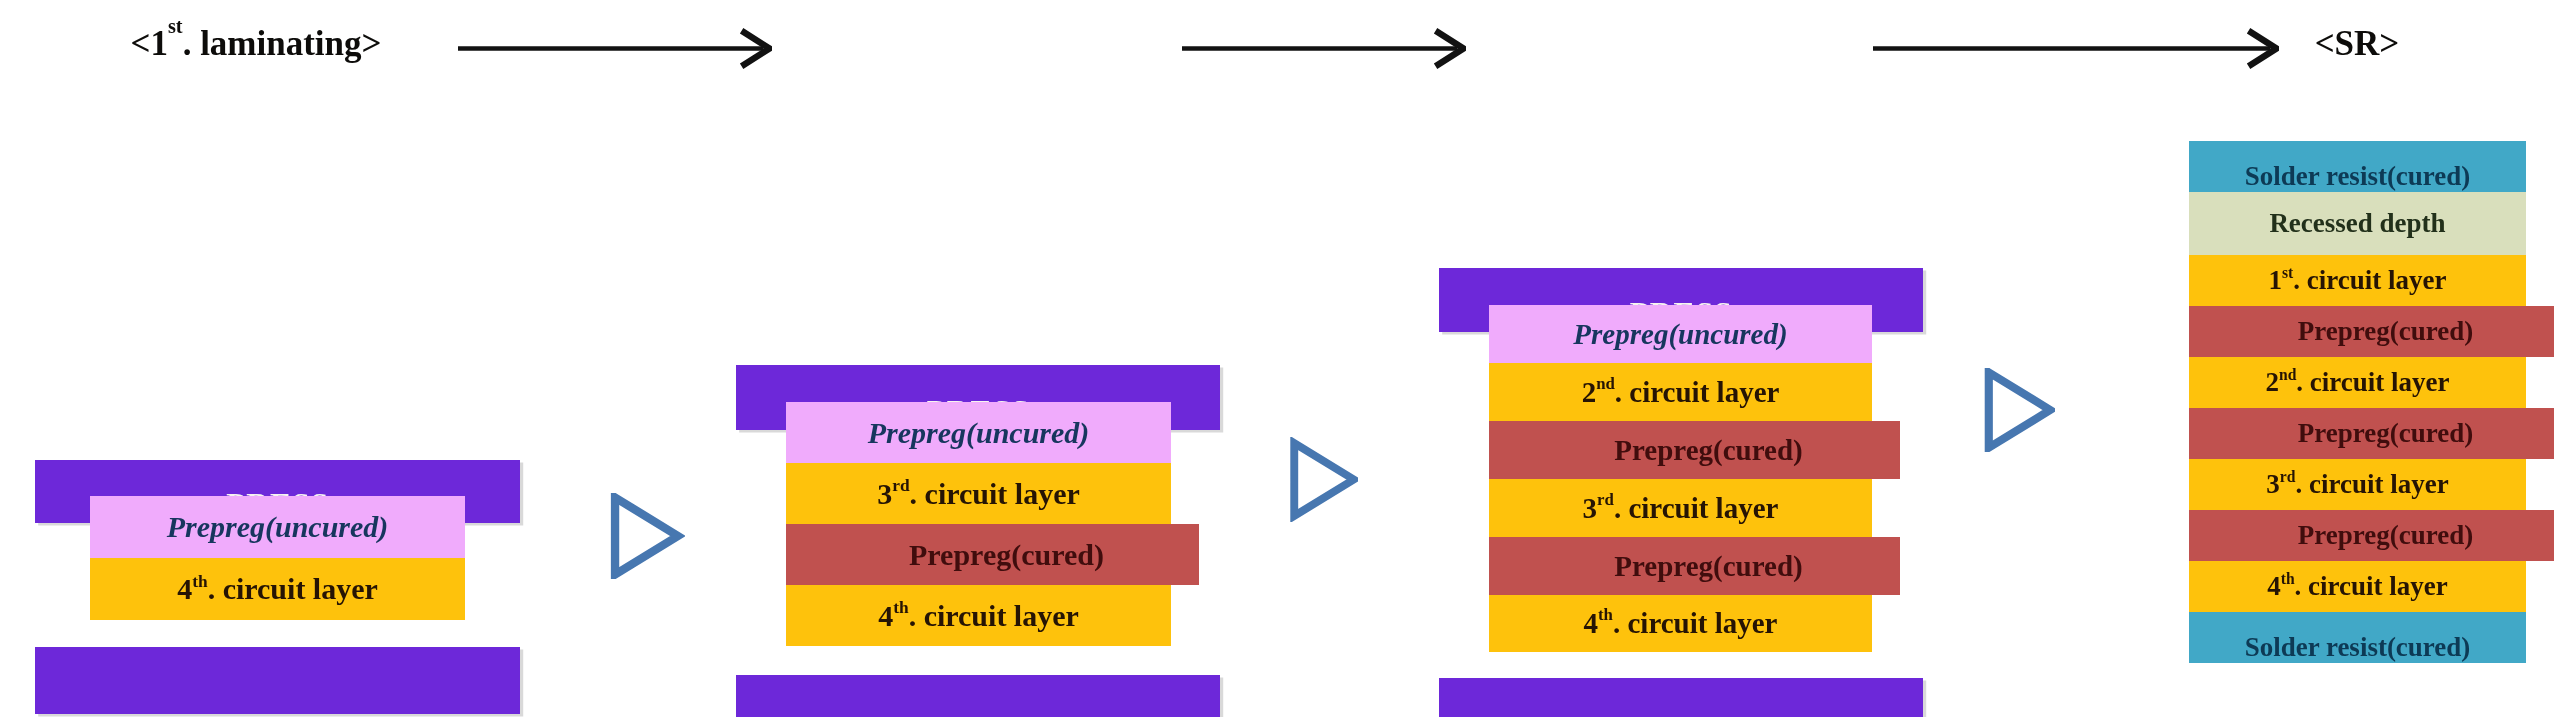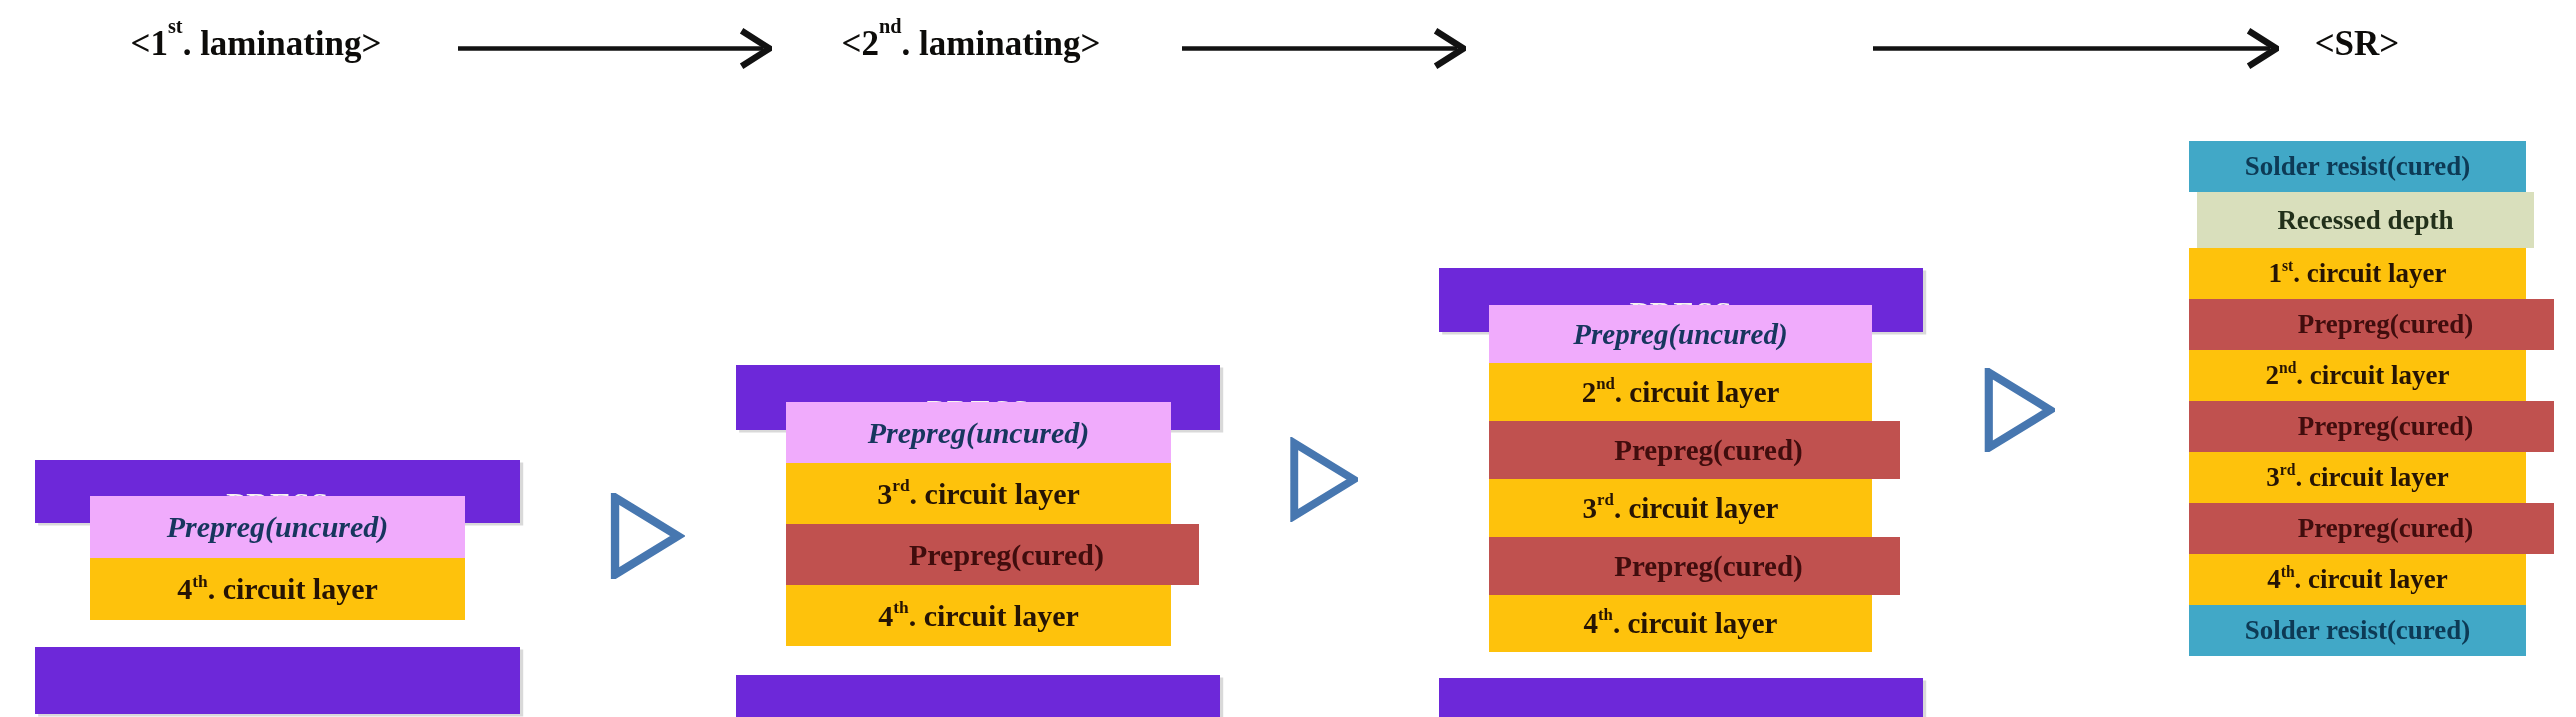--- a/index.html
+++ b/index.html
@@ -54,37 +54,36 @@
   
   .bg-blue{background:#f0abfc;font-style:italic;}
   .bg-yellow{background:#fec20c;}
   .bg-red{background:#c0514f;}
   .bg-teal{background:#41a8c7;}
   .bg-green{background:#d9dfbc;}
   
   .t-navy{color:#17365e;}
   .t-dark{color:#261404;}
   .t-maroon{color:#400d0d;padding-left:28px;}
-  .t-tealdark{color:#0d3a55;}
+  .t-tealdark{color:#0d3a55;align-items:flex-end;}
   .t-greendark{color:#22301a;}
   .triangle{position:absolute;}
 </style>
 </head>
 <body>
 
 <div class="canvas">
 
   <div class="step-label" style="left:256px;text-align:right;"><span>&lt;1</span><sup>st</sup><span>. laminating&gt;</span></div>
 
   <svg class="flow-arrow" style="left:458px;width:314px;" viewBox="0 0 496 64">
     <line x1="0" y1="32" x2="482" y2="32" stroke="#121212" stroke-width="7"></line>
     <polyline points="448,4 492,32 448,60" fill="none" stroke="#121212" stroke-width="10"></polyline>
   </svg>
 
-  <div class="step-label" style="left:971px;"><span>&lt;2</span><sup>nd</sup><span>. laminating&gt;</span></div>
 
   <svg class="flow-arrow" style="left:1182px;width:284px;" viewBox="0 0 448 64">
     <line x1="0" y1="32" x2="434" y2="32" stroke="#121212" stroke-width="7"></line>
     <polyline points="400,4 444,32 400,60" fill="none" stroke="#121212" stroke-width="10"></polyline>
   </svg>
 
 
   <svg class="flow-arrow" style="left:1873px;width:406px;" viewBox="0 0 640 64">
     <line x1="0" y1="32" x2="626" y2="32" stroke="#121212" stroke-width="7"></line>
     <polyline points="592,4 636,32 592,60" fill="none" stroke="#121212" stroke-width="10"></polyline>
@@ -184,21 +183,21 @@
   <svg class="triangle" style="left:1984px;top:368px;" width="71" height="84" viewBox="0 0 112 134">
     <polygon points="7,7 105,67 7,127" fill="none" stroke="#4777b0" stroke-width="13"></polygon>
   </svg>
 
   <div class="layers" style="left:2189px;top:141px;width:337px;">
     <div class="layer bg-teal t-tealdark fs42" style="height:51px;">
         <span>Solder resist(cured)</span>
         <sup></sup>
         <span></span>
       </div>
-    <div class="layer bg-green t-greendark fs42" style="height:56px;margin-left:8px;">
+    <div class="layer bg-green t-greendark fs42" style="height:63px;">
         <span>Recessed depth</span>
         <sup></sup>
         <span></span>
       </div>
     <div class="layer bg-yellow t-dark fs42" style="height:51px;">
         <span>1</span>
         <sup>st</sup>
         <span>. circuit layer</span>
       </div>
     <div class="layer bg-red t-maroon fs42" style="height:51px;">

